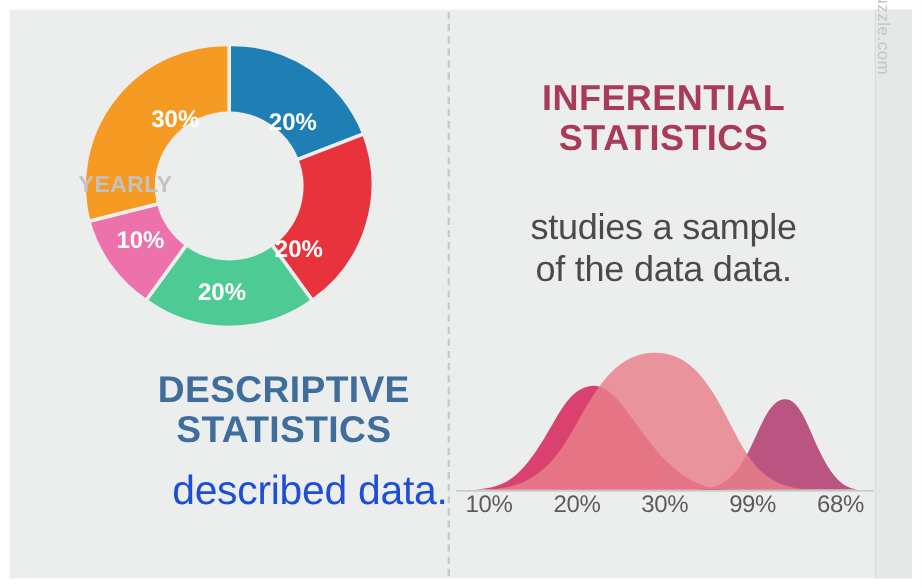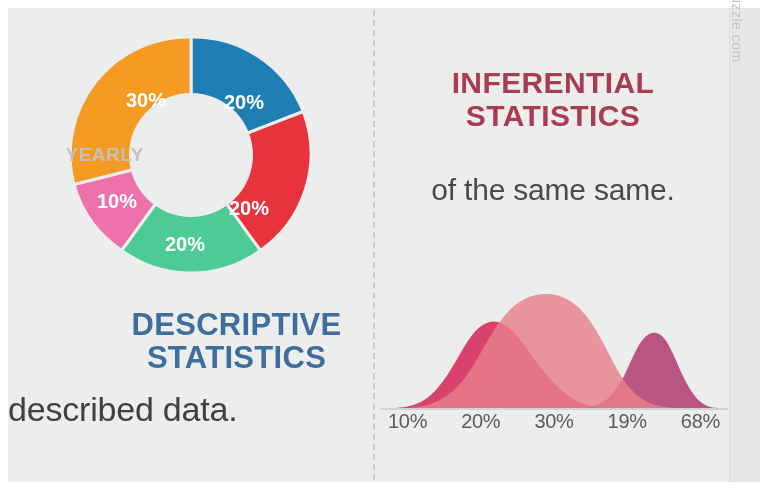--- a/index.html
+++ b/index.html
@@ -126,22 +126,22 @@
     letter-spacing: 0.3px;
     margin-left: 46px;
   }
   .left-heading .l2 { display: block; }
 
   .left-sub {
     position: absolute;
     left: 0;
     top: 382px;
     width: 365px;
-    text-align: left;
-    color: #404040;
+    text-align: right;
+    color: #1d4ed8;
     font-size: 34px;
     font-weight: normal;
     letter-spacing: -0.2px;
   }
 
   
   .panel-right {
     position: absolute;
     left: 376px;
     top: 20px;
@@ -253,21 +253,22 @@
   </div>
 
   <div class="panel-right">
 
     <div class="right-heading">
       <span>INFERENTIAL</span>
       <span class="l2">STATISTICS</span>
     </div>
 
     <div class="right-sub">
-      <span class="l2">of the same same.</span>
+      <span>studies a sample</span>
+      <span class="l2">of the data data.</span>
     </div>
 
     <div class="dist-chart">
       <svg width="348" height="138" viewBox="0 0 348 138">
 
         <path fill="#d6295c" fill-opacity="0.88" d="M 10 130
                  C 40 130, 52 120, 68 96
                  C 84 72, 92 48, 110 44
                  C 128 40, 140 62, 158 86
                  C 176 110, 196 130, 228 130
@@ -288,21 +289,21 @@
                  Z"></path>
 
         <line x1="0" y1="131" x2="348" y2="131" stroke="#c9cacb" stroke-width="1.5"></line>
       </svg>
     </div>
 
     <div class="axis-ticks">
       <span>10%</span>
       <span>20%</span>
       <span>30%</span>
-      <span>19%</span>
+      <span>99%</span>
       <span>68%</span>
     </div>
   </div>
 
   <div class="watermark-rail">
     <div class="watermark-text">Buzzle.com</div>
   </div>
 
 </div>
 

